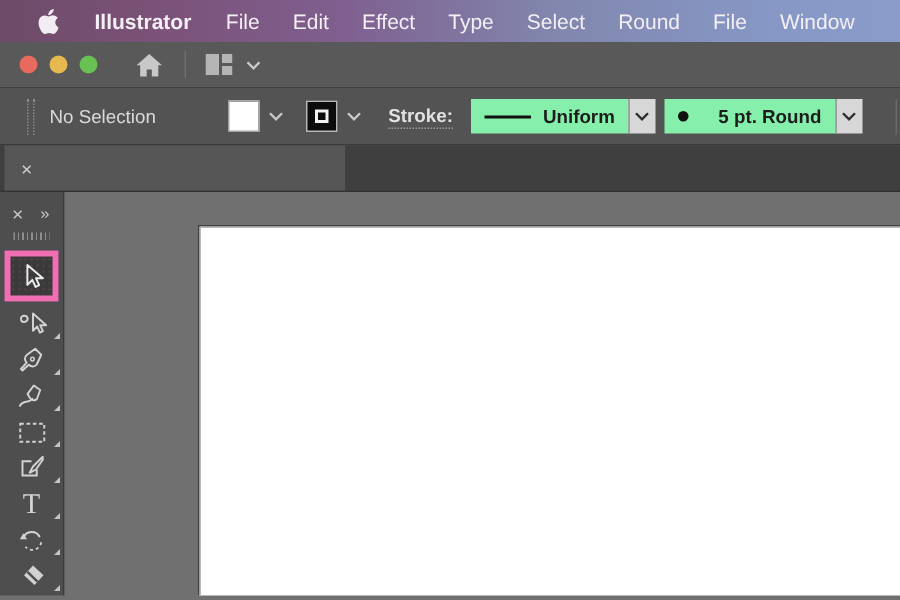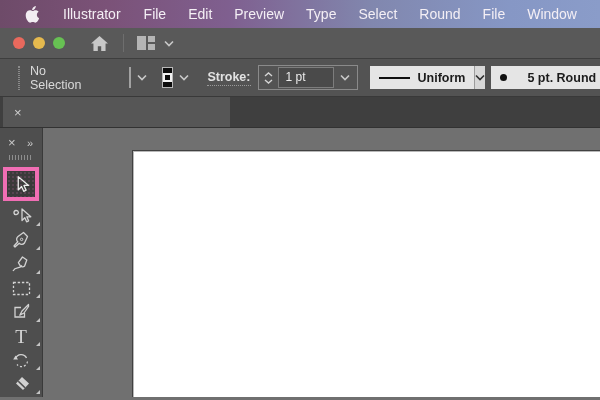--- a/index.html
+++ b/index.html
@@ -4,21 +4,21 @@
 <style>
   * { margin:0; padding:0; box-sizing:border-box; }
   html,body { width:600px; height:400px; overflow:hidden; }
   body { font-family:"Liberation Sans", sans-serif; background:#707070; position:relative; }
 
   
   .menubar { height:28px; display:flex; align-items:center; padding-left:24px;
     background:linear-gradient(90deg,#6e4b69 0%,#7b5278 18%,#7f5f8f 38%,#8187ae 62%,#8697c5 85%,#8a9cc9 100%); }
   .menubar .apple { margin-right:24px; display:flex; align-items:center; }
   .menu-item { color:#f4eff5; font-size:14px; margin-right:22px; white-space:nowrap; }
-  .menu-item.app { font-weight:400; margin-right:23px; }
+  .menu-item.app { font-weight:700; margin-right:23px; }
 
   
   .titlebar { height:31px; background:#595959; border-bottom:1px solid #3e3e3e;
     display:flex; align-items:center; padding-left:13px; }
   .light { width:12px; height:12px; border-radius:50%; margin-right:8px; }
   .light.red{ background:#e8695d; } .light.yellow{ background:#e5b94e; } .light.green{ background:#67c153; }
   .home-btn { margin-left:17px; display:flex; align-items:center; }
   .tb-divider { width:1px; height:18px; background:#6e6e6e; margin-left:14px; }
   .workspace { margin-left:13px; display:flex; align-items:center; gap:9px; }
 
@@ -34,21 +34,21 @@
   .stroke-ring { width:9px; height:9px; border:2px solid #f2f2f2; }
   .chev { margin-left:6px; display:flex; align-items:center; }
   .stroke-label { margin-left:18px; font-size:12.5px; font-weight:600; color:#e2e2e2;
     border-bottom:1px dotted #9a9a9a; padding-bottom:1px; }
   .weight-group { margin-left:7px; height:25px; border:1px solid #8a8a8a;
     display:flex; align-items:center; padding:0 5px; }
   .stepper { display:flex; flex-direction:column; gap:2px; align-items:center; margin-right:5px; }
   .weight-field { width:56px; height:21px; background:#4a4a4a; border:1px solid #7d7d7d;
     color:#ececec; font-size:12px; line-height:19px; padding-left:7px; }
   .weight-chev { margin-left:6px; margin-right:2px; display:flex; align-items:center; }
-  .wh-drop { height:23px; background:#e5e5e5; display:flex; align-items:center;
+  .wh-drop { height:23px; background:#86efac; display:flex; align-items:center;
     padding:0 9px; gap:8px; color:#1c1c1c; font-size:12.5px; font-weight:600; white-space:nowrap; }
   .profile-drop { margin-left:12px; }
   .brush-drop { margin-left:6px;gap:20px; }
   .line-preview { width:31px; height:2px; background:#101010; }
   .dot-preview { width:7px; height:7px; border-radius:50%; background:#101010; }
   .wh-btn { height:23px; width:18px; background:#d7d7d7; border-left:1px solid #9c9c9c;
     display:flex; align-items:center; justify-content:center; }
   .end-divider { margin-left:auto; width:1px; height:24px; background:#6a6a6a; }
 
   
@@ -89,21 +89,21 @@
 <nav class="menubar">
   <span class="apple">
     <svg width="15" height="17" viewBox="0 0 17 20">
       <path fill="#f2edf2" d="M12.4 3.2c.8-1 1.4-2.3 1.2-3.2-1.1.1-2.4.8-3.2 1.7-.7.8-1.3 2.1-1.1 3.1 1.2.1 2.4-.6 3.1-1.6z"></path>
       <path fill="#f2edf2" d="M14.8 10.6c0-2.4 2-3.6 2.1-3.7-1.1-1.7-2.9-1.9-3.5-1.9-1.5-.2-2.9.9-3.7.9-.8 0-1.9-.9-3.2-.8-1.6 0-3.1 1-4 2.4-1.7 2.9-.4 7.3 1.2 9.7.8 1.2 1.8 2.5 3.1 2.4 1.2-.1 1.7-.8 3.2-.8s1.9.8 3.2.8c1.3 0 2.2-1.2 3-2.4.9-1.4 1.3-2.7 1.3-2.8-.1 0-2.6-1-2.7-3.8z"></path>
     </svg>
   </span>
   <span class="menu-item app">Illustrator</span>
   <span class="menu-item">File</span>
   <span class="menu-item">Edit</span>
-  <span class="menu-item">Preview</span>
+  <span class="menu-item">Effect</span>
   <span class="menu-item">Type</span>
   <span class="menu-item">Select</span>
   <span class="menu-item">Round</span>
   <span class="menu-item">File</span>
   <span class="menu-item">Window</span>
 </nav>
 
 <div class="titlebar">
   <span class="light red"></span>
   <span class="light yellow"></span>
@@ -141,36 +141,20 @@
     <span class="stroke-ring"></span>
   </span>
   <span class="chev">
     <svg width="10" height="7" viewBox="0 0 10 7">
       <polyline points="1,1.5 5,5.5 9,1.5" fill="none" stroke="#c9c9c9" stroke-width="1.6"></polyline>
     </svg>
   </span>
 
   <span class="stroke-label">Stroke:</span>
 
-  <span class="weight-group">
-    <span class="stepper">
-      <svg width="9" height="5" viewBox="0 0 9 5">
-        <polyline points="1,4 4.5,1 8,4" fill="none" stroke="#d4d4d4" stroke-width="1.4"></polyline>
-      </svg>
-      <svg width="9" height="5" viewBox="0 0 9 5">
-        <polyline points="1,1 4.5,4 8,1" fill="none" stroke="#d4d4d4" stroke-width="1.4"></polyline>
-      </svg>
-    </span>
-    <span class="weight-field">1 pt</span>
-    <span class="weight-chev">
-      <svg width="10" height="7" viewBox="0 0 10 7">
-        <polyline points="1,1.5 5,5.5 9,1.5" fill="none" stroke="#c9c9c9" stroke-width="1.6"></polyline>
-      </svg>
-    </span>
-  </span>
 
   <span class="wh-drop profile-drop">
     <span class="line-preview"></span>
     <span>Uniform</span>
   </span>
   <span class="wh-btn">
     <svg width="10" height="7" viewBox="0 0 10 7">
       <polyline points="1,1.5 5,5.5 9,1.5" fill="none" stroke="#2e2e2e" stroke-width="1.6"></polyline>
     </svg>
   </span>

